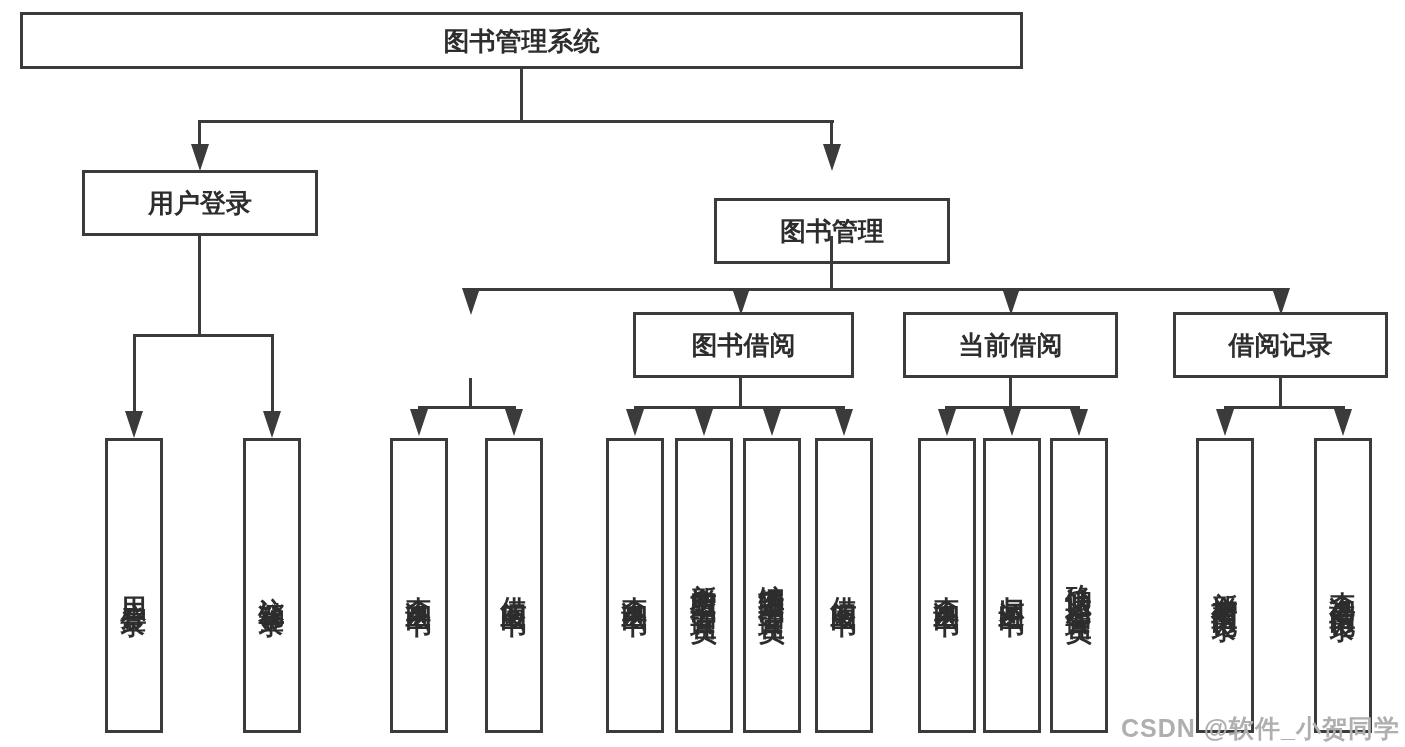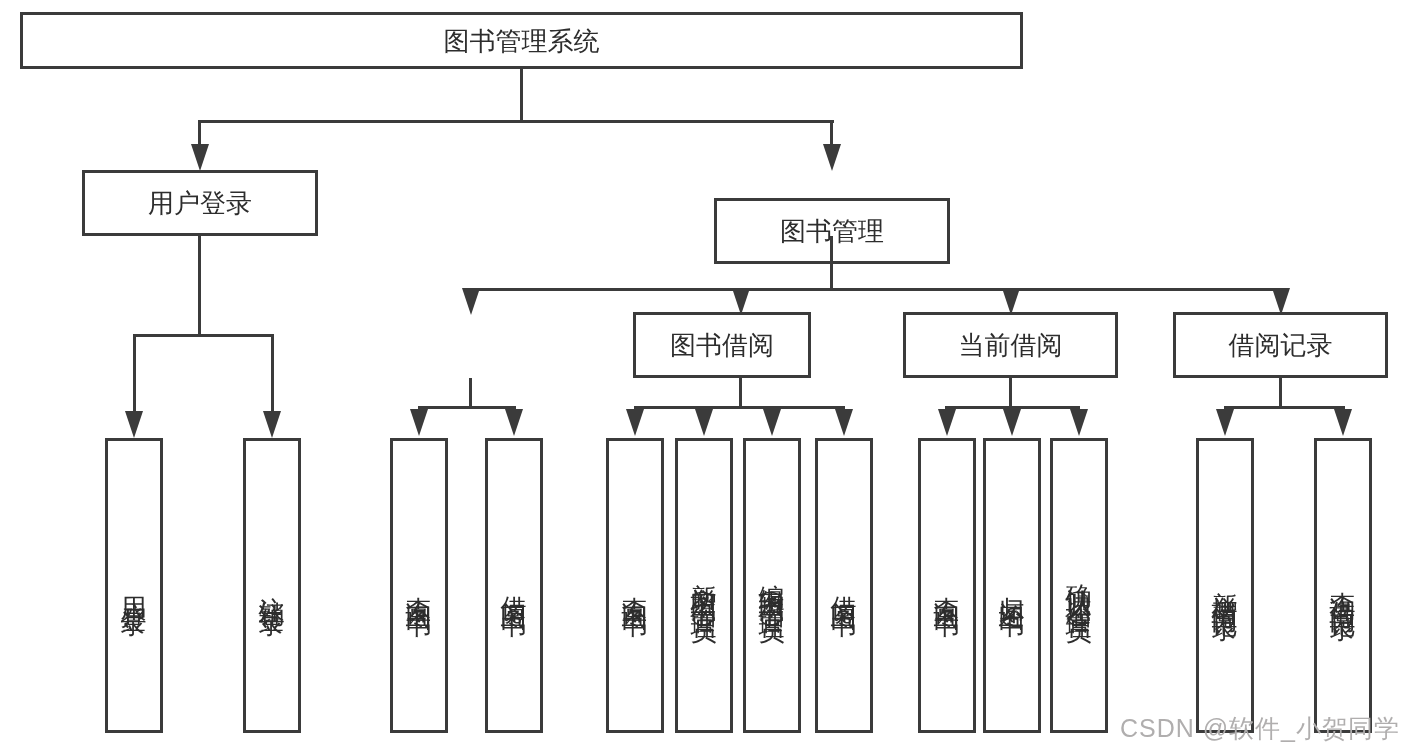--- a/index.html
+++ b/index.html
@@ -8,20 +8,21 @@
     --boxbg:#ffffff;
     --wm:#b0aeae;
   }
   html,body{margin:0;padding:0;background:#fff;}
   #canvas{
     position:relative;
     width:1405px;height:747px;
     background:#fff;
     font-family:"Liberation Sans","DejaVu Sans",sans-serif;
     overflow:hidden;
+    font-weight:bold;
   }
   .box,.vbox{
     position:absolute;
     box-sizing:border-box;
     background:var(--boxbg);
     border:3px solid var(--line);
     color:var(--text);
     display:flex;align-items:center;justify-content:center;
     font-size:26px;
     line-height:1;
@@ -76,21 +77,21 @@
   <div class="arrow" style="left:125px;top:411px;"></div>
   <div class="arrow" style="left:263px;top:411px;"></div>
 
   <div class="v" style="left:830px;top:236px;height:54px;"></div>
   <div class="h" style="left:469px;top:288px;width:813px;"></div>
   <div class="arrow" style="left:462px;top:288px;"></div>
   <div class="arrow" style="left:732px;top:288px;"></div>
   <div class="arrow" style="left:1002px;top:288px;"></div>
   <div class="arrow" style="left:1272px;top:288px;"></div>
 
-  <div class="box" style="left:633px;top:312px;width:178px;height:66px;">图书借阅</div>
+  <div class="box" style="left:633px;top:312px;width:221px;height:66px;">图书借阅</div>
   <div class="box" style="left:1173px;top:312px;width:215px;height:66px;">借阅记录</div>
   <div class="box" style="left:903px;top:312px;width:215px;height:66px;">当前借阅</div>
 
   <div class="v" style="left:469px;top:378px;height:30px;"></div>
   <div class="h" style="left:418px;top:406px;width:98px;"></div>
   <div class="arrow" style="left:410px;top:409px;"></div>
   <div class="arrow" style="left:505px;top:409px;"></div>
 
   <div class="v" style="left:739px;top:378px;height:30px;"></div>
   <div class="h" style="left:634px;top:406px;width:211px;"></div>

